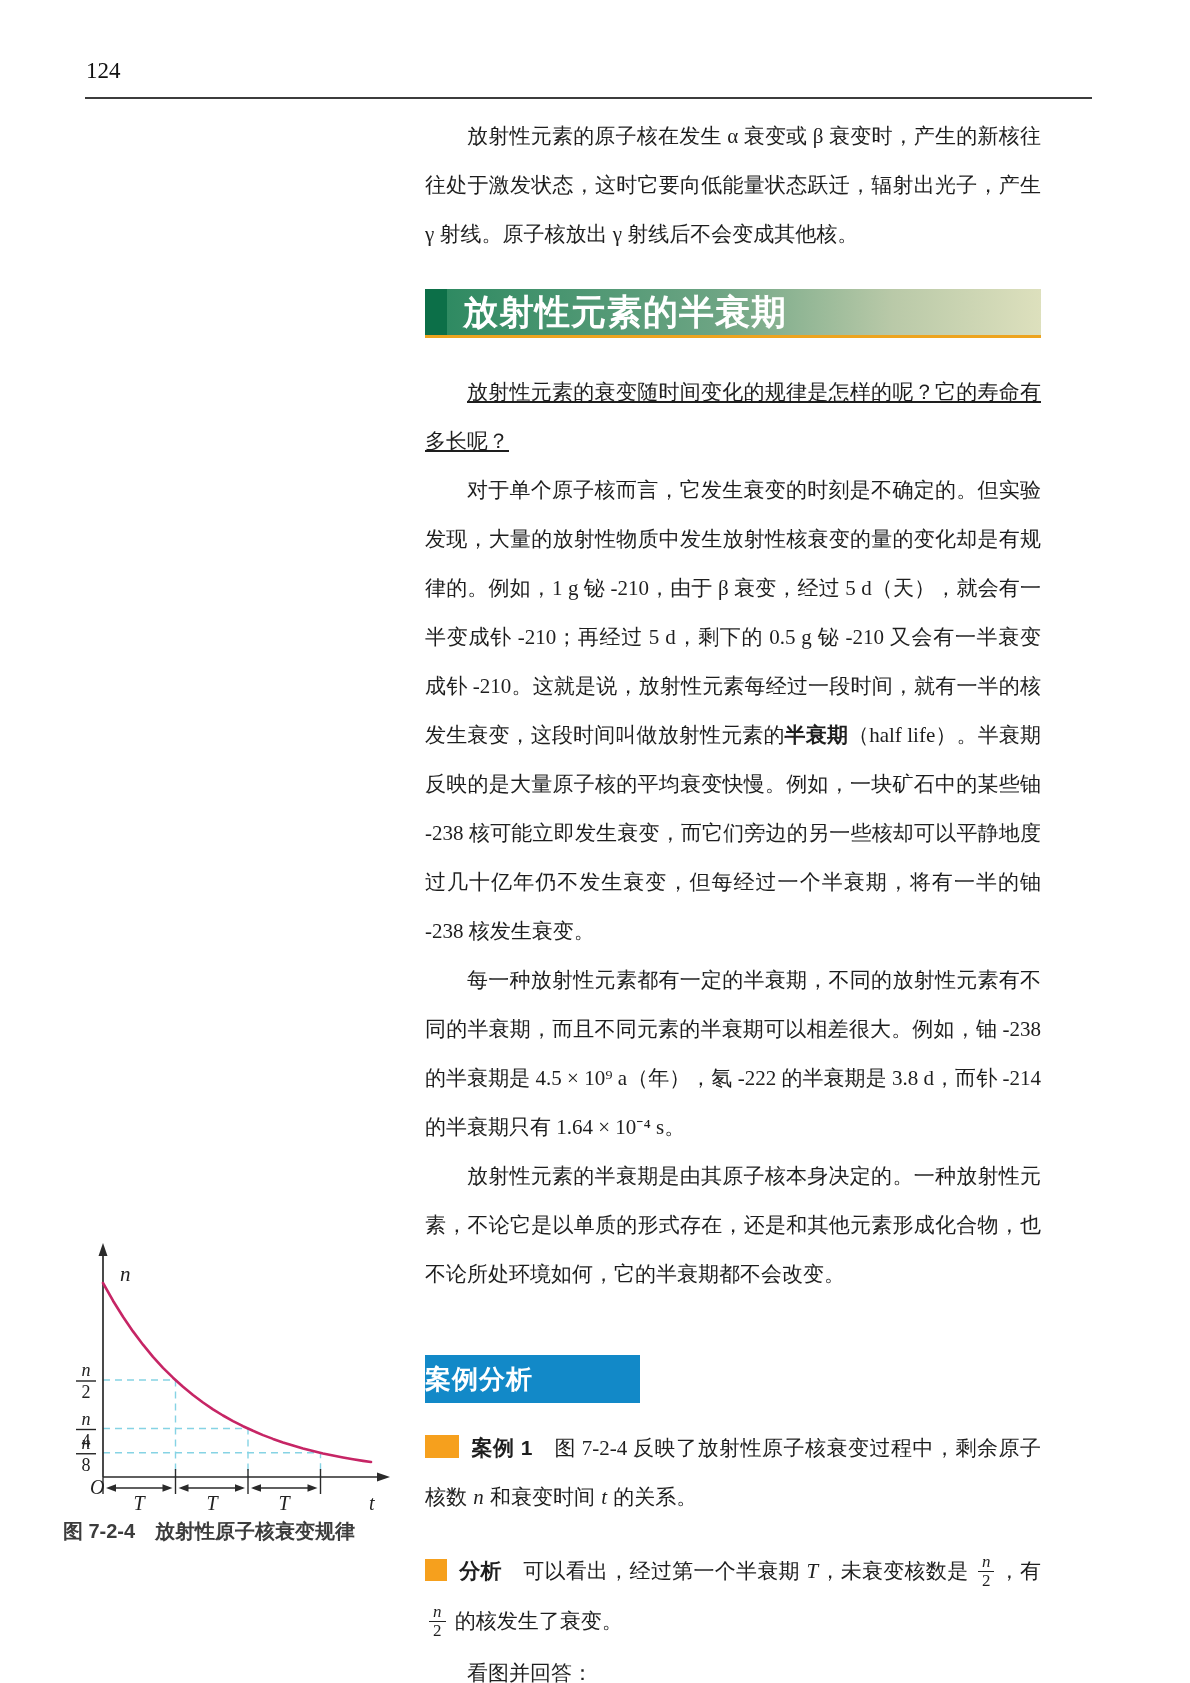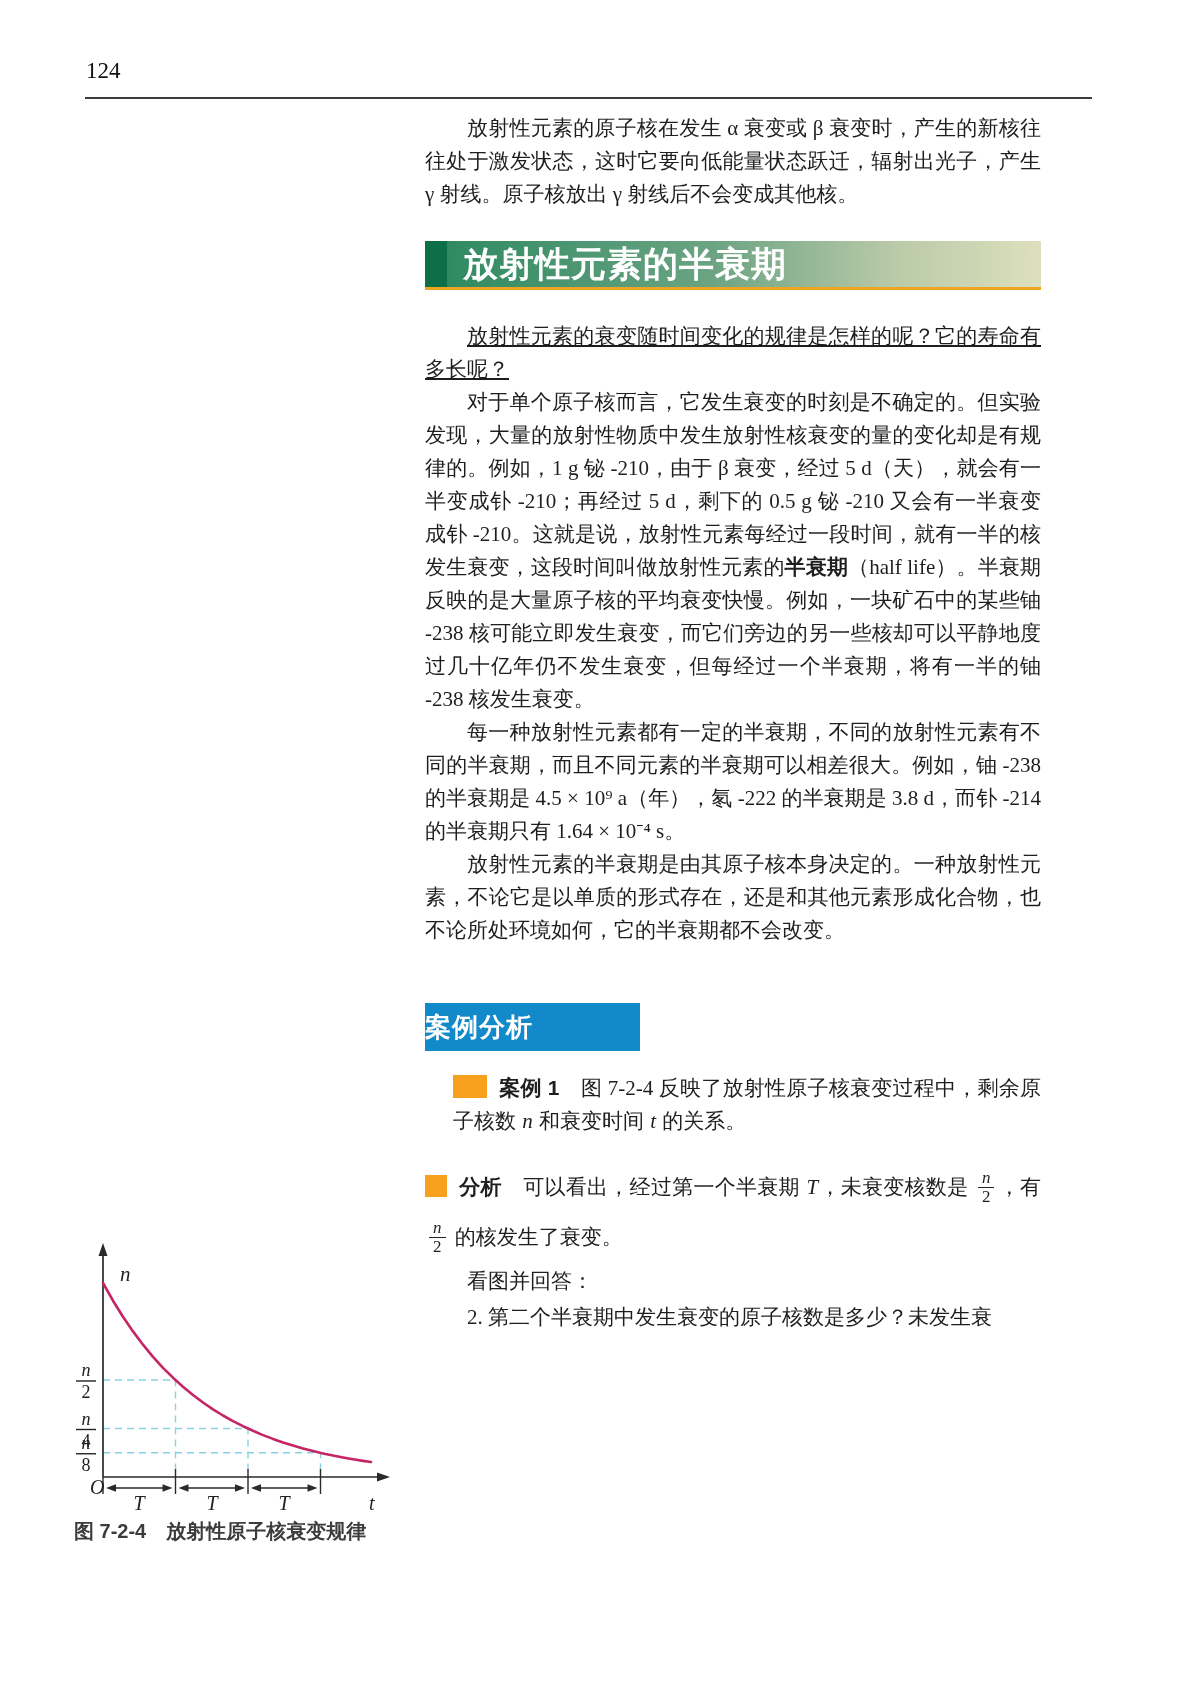--- a/index.html
+++ b/index.html
@@ -3,50 +3,50 @@
 <meta charset="utf-8">
 <style>
   html,body{margin:0;padding:0;background:#fff;}
   .page{position:relative;width:1092px;height:1683px;background:#ffffff;overflow:hidden;
         font-family:"Liberation Serif",serif;color:#1e1e1e;border-radius:30px;}
   
   .pagenum{position:absolute;left:86px;top:58px;font-size:23px;color:#111;}
   .headrule{position:absolute;left:85px;top:97px;width:1020px;height:2px;background:#3c3c3c;}
   
   .col{position:absolute;left:425px;top:112px;width:616px;}
-  .para{margin:0;font-size:21px;line-height:33px;text-align:justify;text-indent:2em;}
+  .para{margin:0;font-size:21px;line-height:49px;text-align:justify;text-indent:2em;}
   .seg-b{font-weight:bold;}
   .seg-hb{font-weight:bold;font-family:"Liberation Sans",sans-serif;}
   .seg-i{font-style:italic;font-family:"Liberation Serif",serif;padding:0 1px;}
   
   .g-banner{margin-top:30px;height:46px;display:flex;border-bottom:3.5px solid #eda41f;}
   .g-square{width:22px;height:46px;background:#0c6f48;flex:none;}
   .g-grad{flex:1;background:linear-gradient(to right,#2f8a62 0%,#6ca483 45%,#b9c9a8 75%,#dde0bd 100%);
           display:flex;align-items:center;}
   .g-title{color:#ffffff;font-size:35px;font-weight:bold;font-family:"Liberation Sans",sans-serif;
            padding-left:16px;letter-spacing:1px;}
   .after-banner{margin-top:30px;text-decoration:underline;}
   
   .b-banner{margin-top:56px;width:215px;height:48px;background:#1289c8;display:flex;align-items:center;}
   .b-title{color:#fff;font-size:26px;font-weight:bold;font-family:"Liberation Sans",sans-serif;
            letter-spacing:1px;}
   
-  .case-para{margin-top:20px;text-indent:0;margin-left:28px;}
+  .case-para{margin-top:20px;text-indent:0;}
   .analysis-para{margin-top:24px;text-indent:0;line-height:50px;}
   .marker{display:inline-block;background:#f6a01d;vertical-align:-3px;margin-right:12px;}
   .marker-case{width:34px;height:23px;}
   .marker-analysis{width:22px;height:22px;}
   .frac{display:inline-flex;flex-direction:column;align-items:center;vertical-align:middle;
         line-height:1.05;font-size:17px;margin:0 4px;transform:translateY(-2px);}
   .frac .num{font-style:italic;font-family:"Liberation Serif",serif;padding:0 4px;}
   .frac .den{border-top:1.5px solid #222;padding:0 4px;}
   .q-para{margin-top:3px;}
   
   .chart-wrap{position:absolute;left:58px;top:1225px;width:345px;height:295px;}
-  .fig-caption{position:absolute;left:74px;top:1518px;width:330px;text-align:left;
+  .fig-caption{position:absolute;left:44px;top:1518px;width:330px;text-align:center;
                font-size:20px;font-weight:bold;color:#3c3c3c;font-family:"Liberation Sans",sans-serif;}
   svg text{font-family:"Liberation Serif",serif;fill:#222;}
   .it{font-style:italic;}
 </style>
 </head>
 <body>
 
 <div class="page">
 
   <div class="pagenum">124</div>

